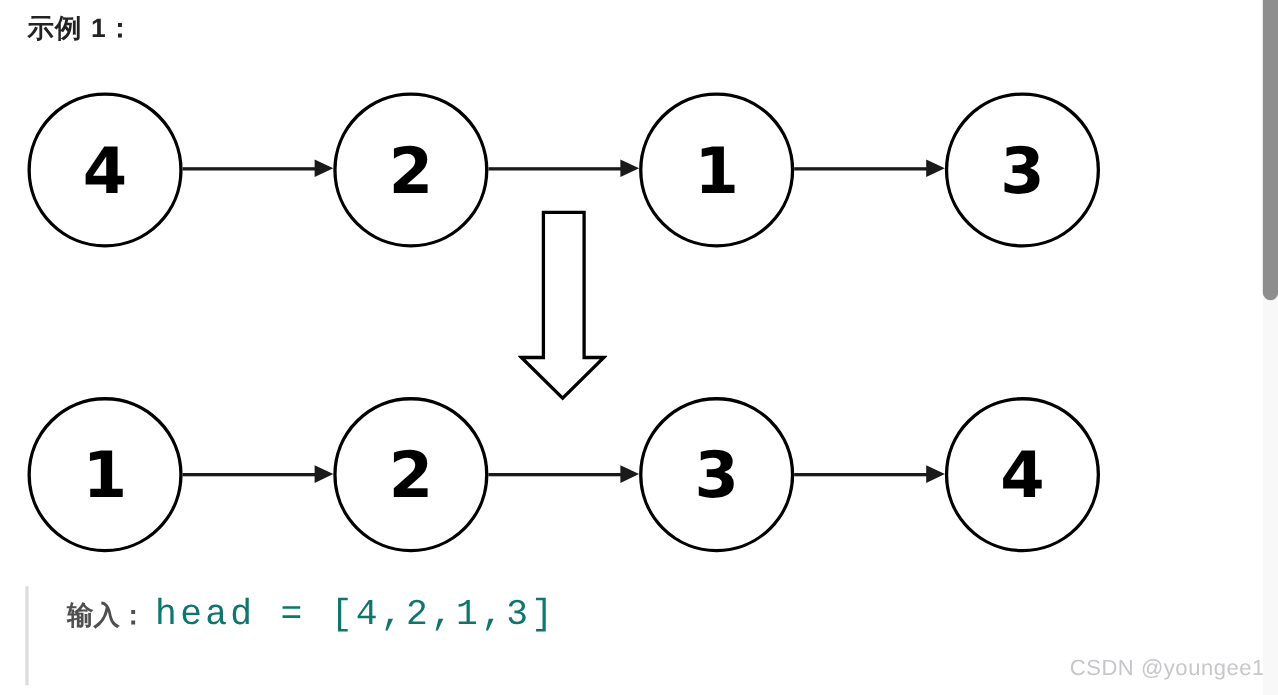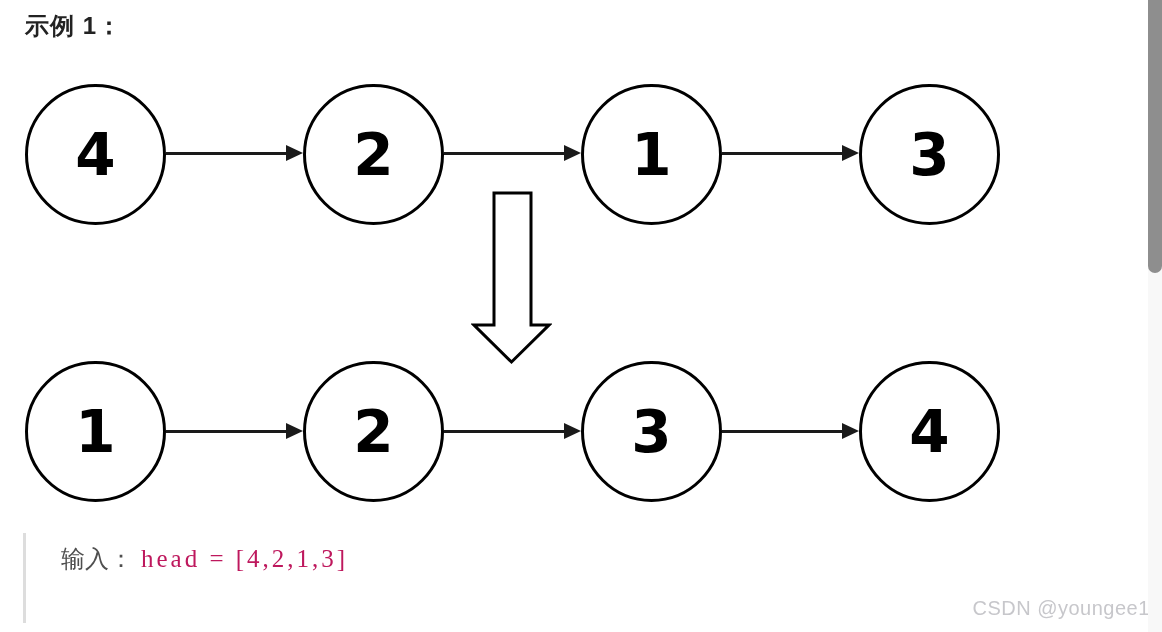--- a/index.html
+++ b/index.html
@@ -33,25 +33,25 @@
 
   .big-arrow{position:absolute;left:471px;top:191px;}
 
   .io-block{
     position:absolute;left:23px;top:533px;width:1080px;height:90px;
     border-left:3px solid #dddddd;
     padding:6px 0 0 35px;box-sizing:border-box;
   }
   .io-line{height:45px;line-height:40px;white-space:nowrap;}
   .io-label{
-    font-weight:normal;font-size:24px;color:#4f4f4f;margin-right:8px;
+    font-weight:bold;font-size:24px;color:#4f4f4f;margin-right:8px;
   }
   .io-code{
-    font-family:Liberation Serif, serif;
-    font-size:25px;letter-spacing:3px;color:#be185d;
+    font-family:Liberation Mono, monospace;
+    font-size:33px;letter-spacing:3px;color:#0f766e;
   }
 
   .watermark{
     position:absolute;right:2px;top:597px;
     font-size:20px;color:#c7c7cb;letter-spacing:0.5px;white-space:nowrap;
   }
 
   .scrollbar-track{
     position:absolute;right:0;top:0;width:14px;height:632px;background:#f8f8f8;
   }

